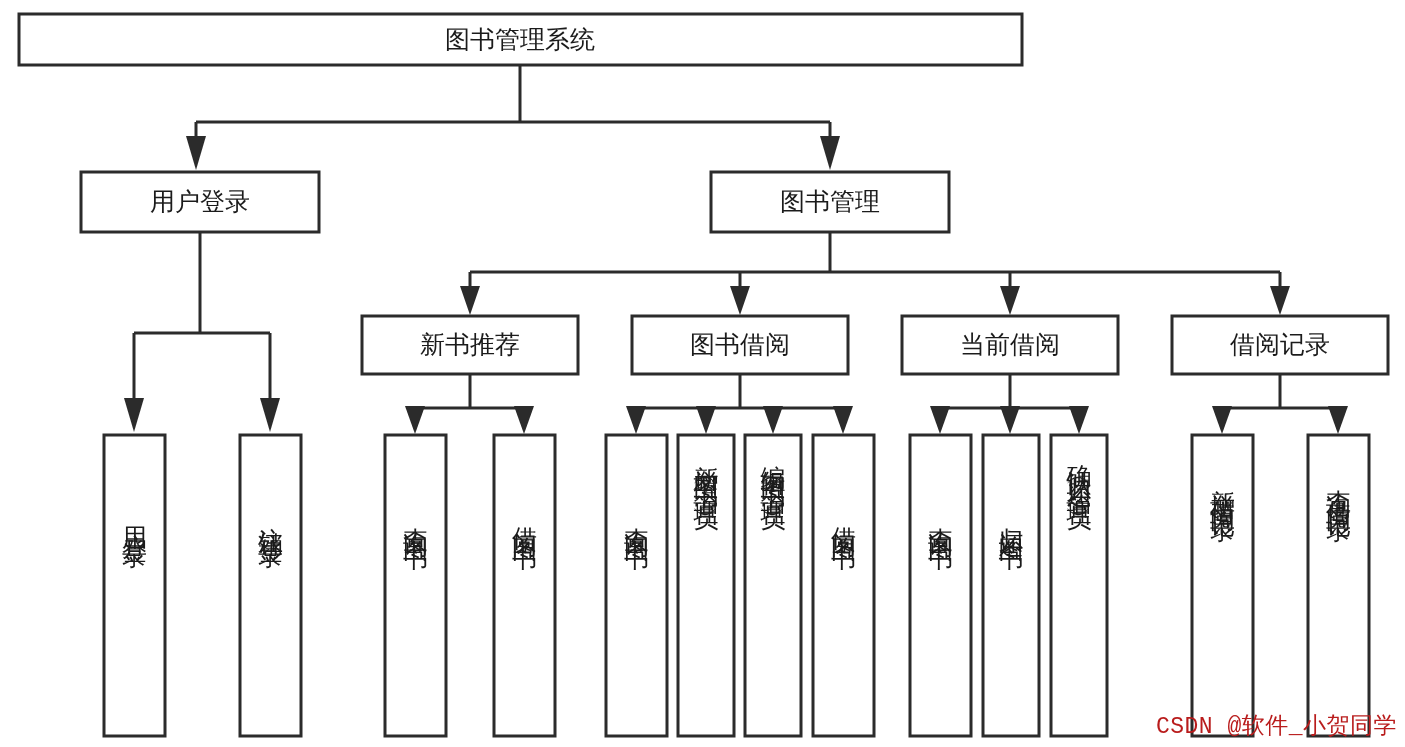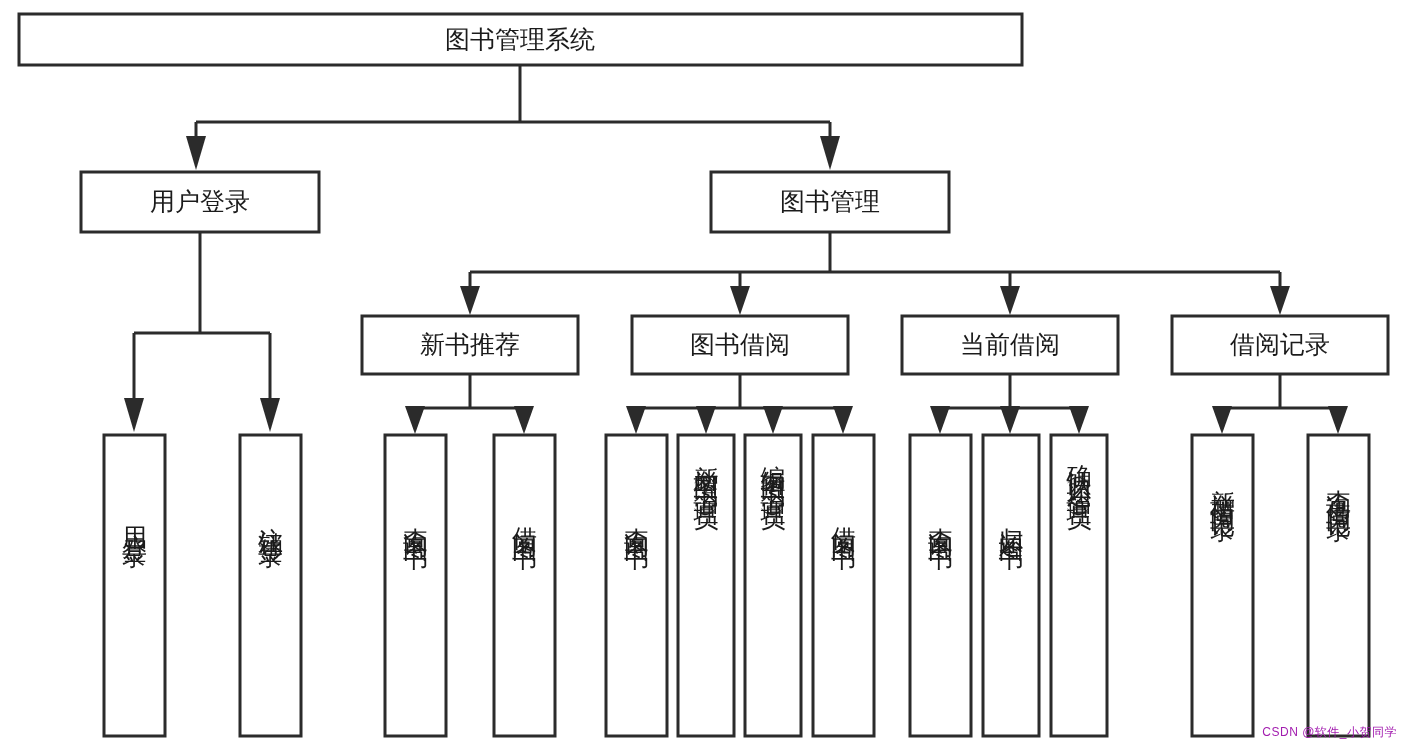--- a/index.html
+++ b/index.html
@@ -59,23 +59,23 @@
     font-size: 25px;
     line-height: 1;
     letter-spacing: 6px;
     color: #1b1b1b;
     white-space: nowrap;
   }
   .watermark {
     position: absolute;
     right: 8px;
     bottom: 6px;
-    font-family: Liberation Sans, sans-serif;
-    font-size: 12px;
-    color: #a21caf;
+    font-family: Liberation Mono, monospace;
+    font-size: 23px;
+    color: #b91c1c;
     letter-spacing: 0.5px;
     user-select: none;
   }
 </style>
 </head>
 <body>
 
 <div id="stage">
 
   <svg id="diagram" viewBox="0 0 1405 747">

